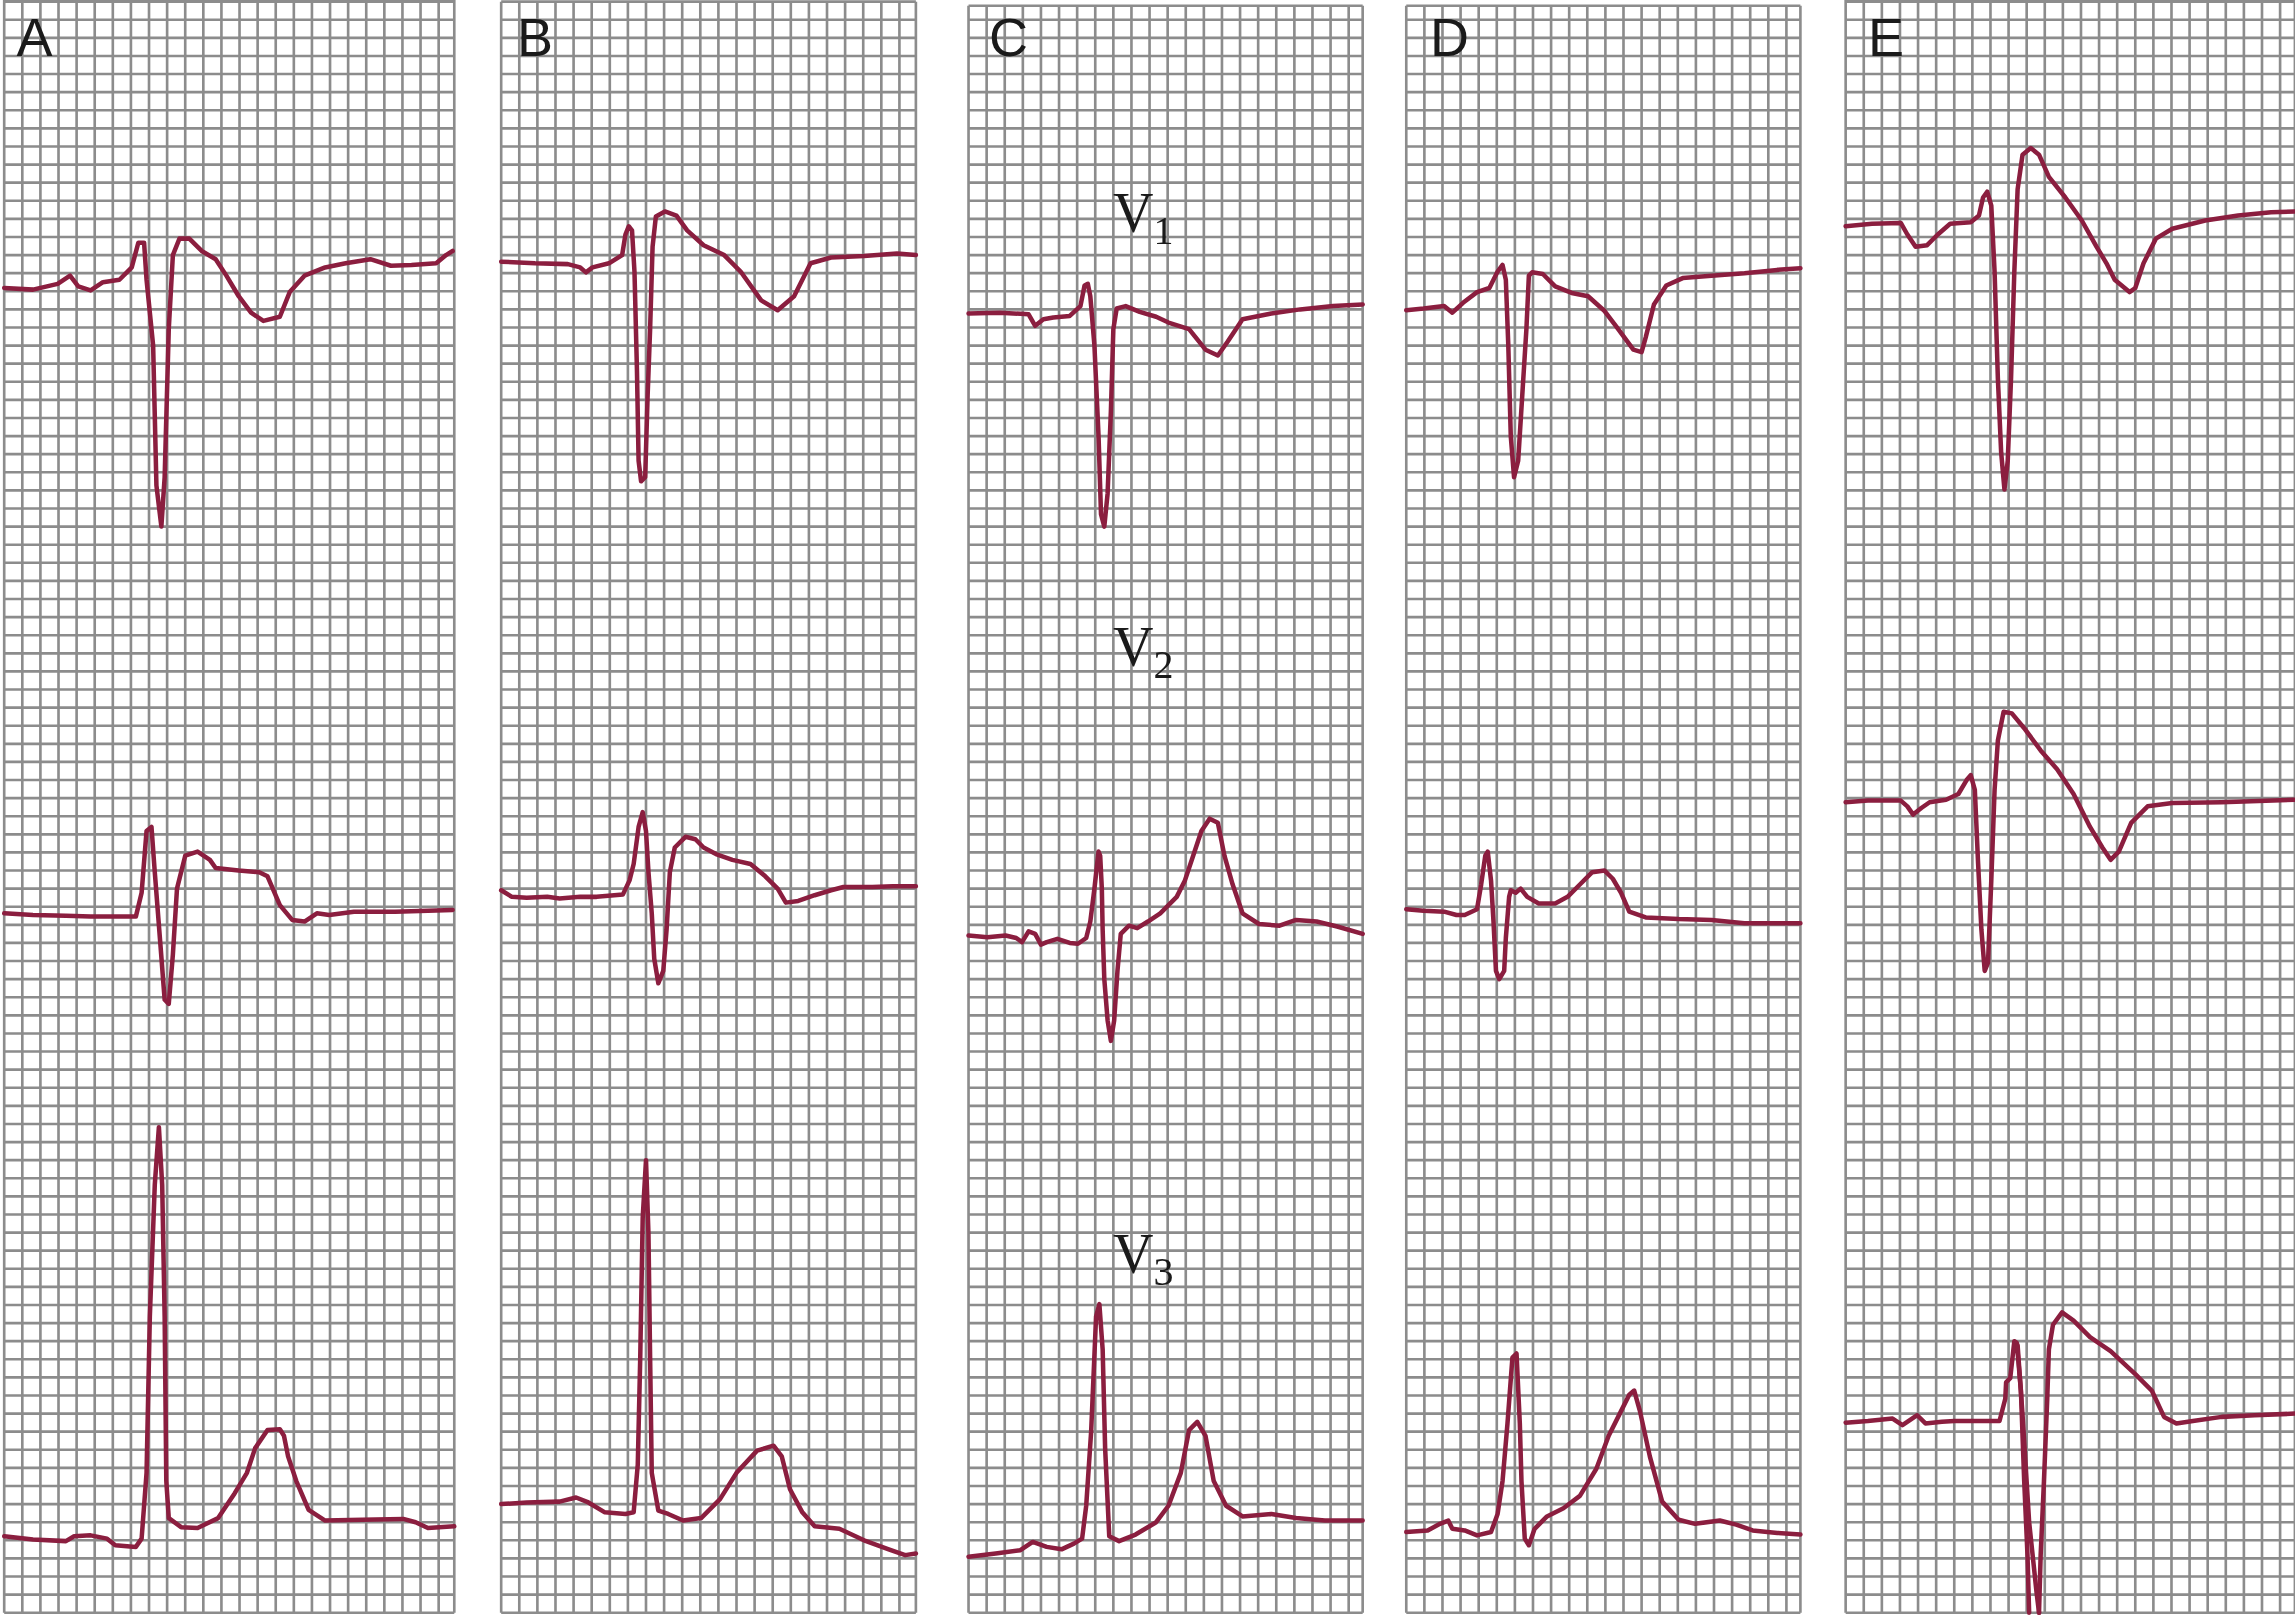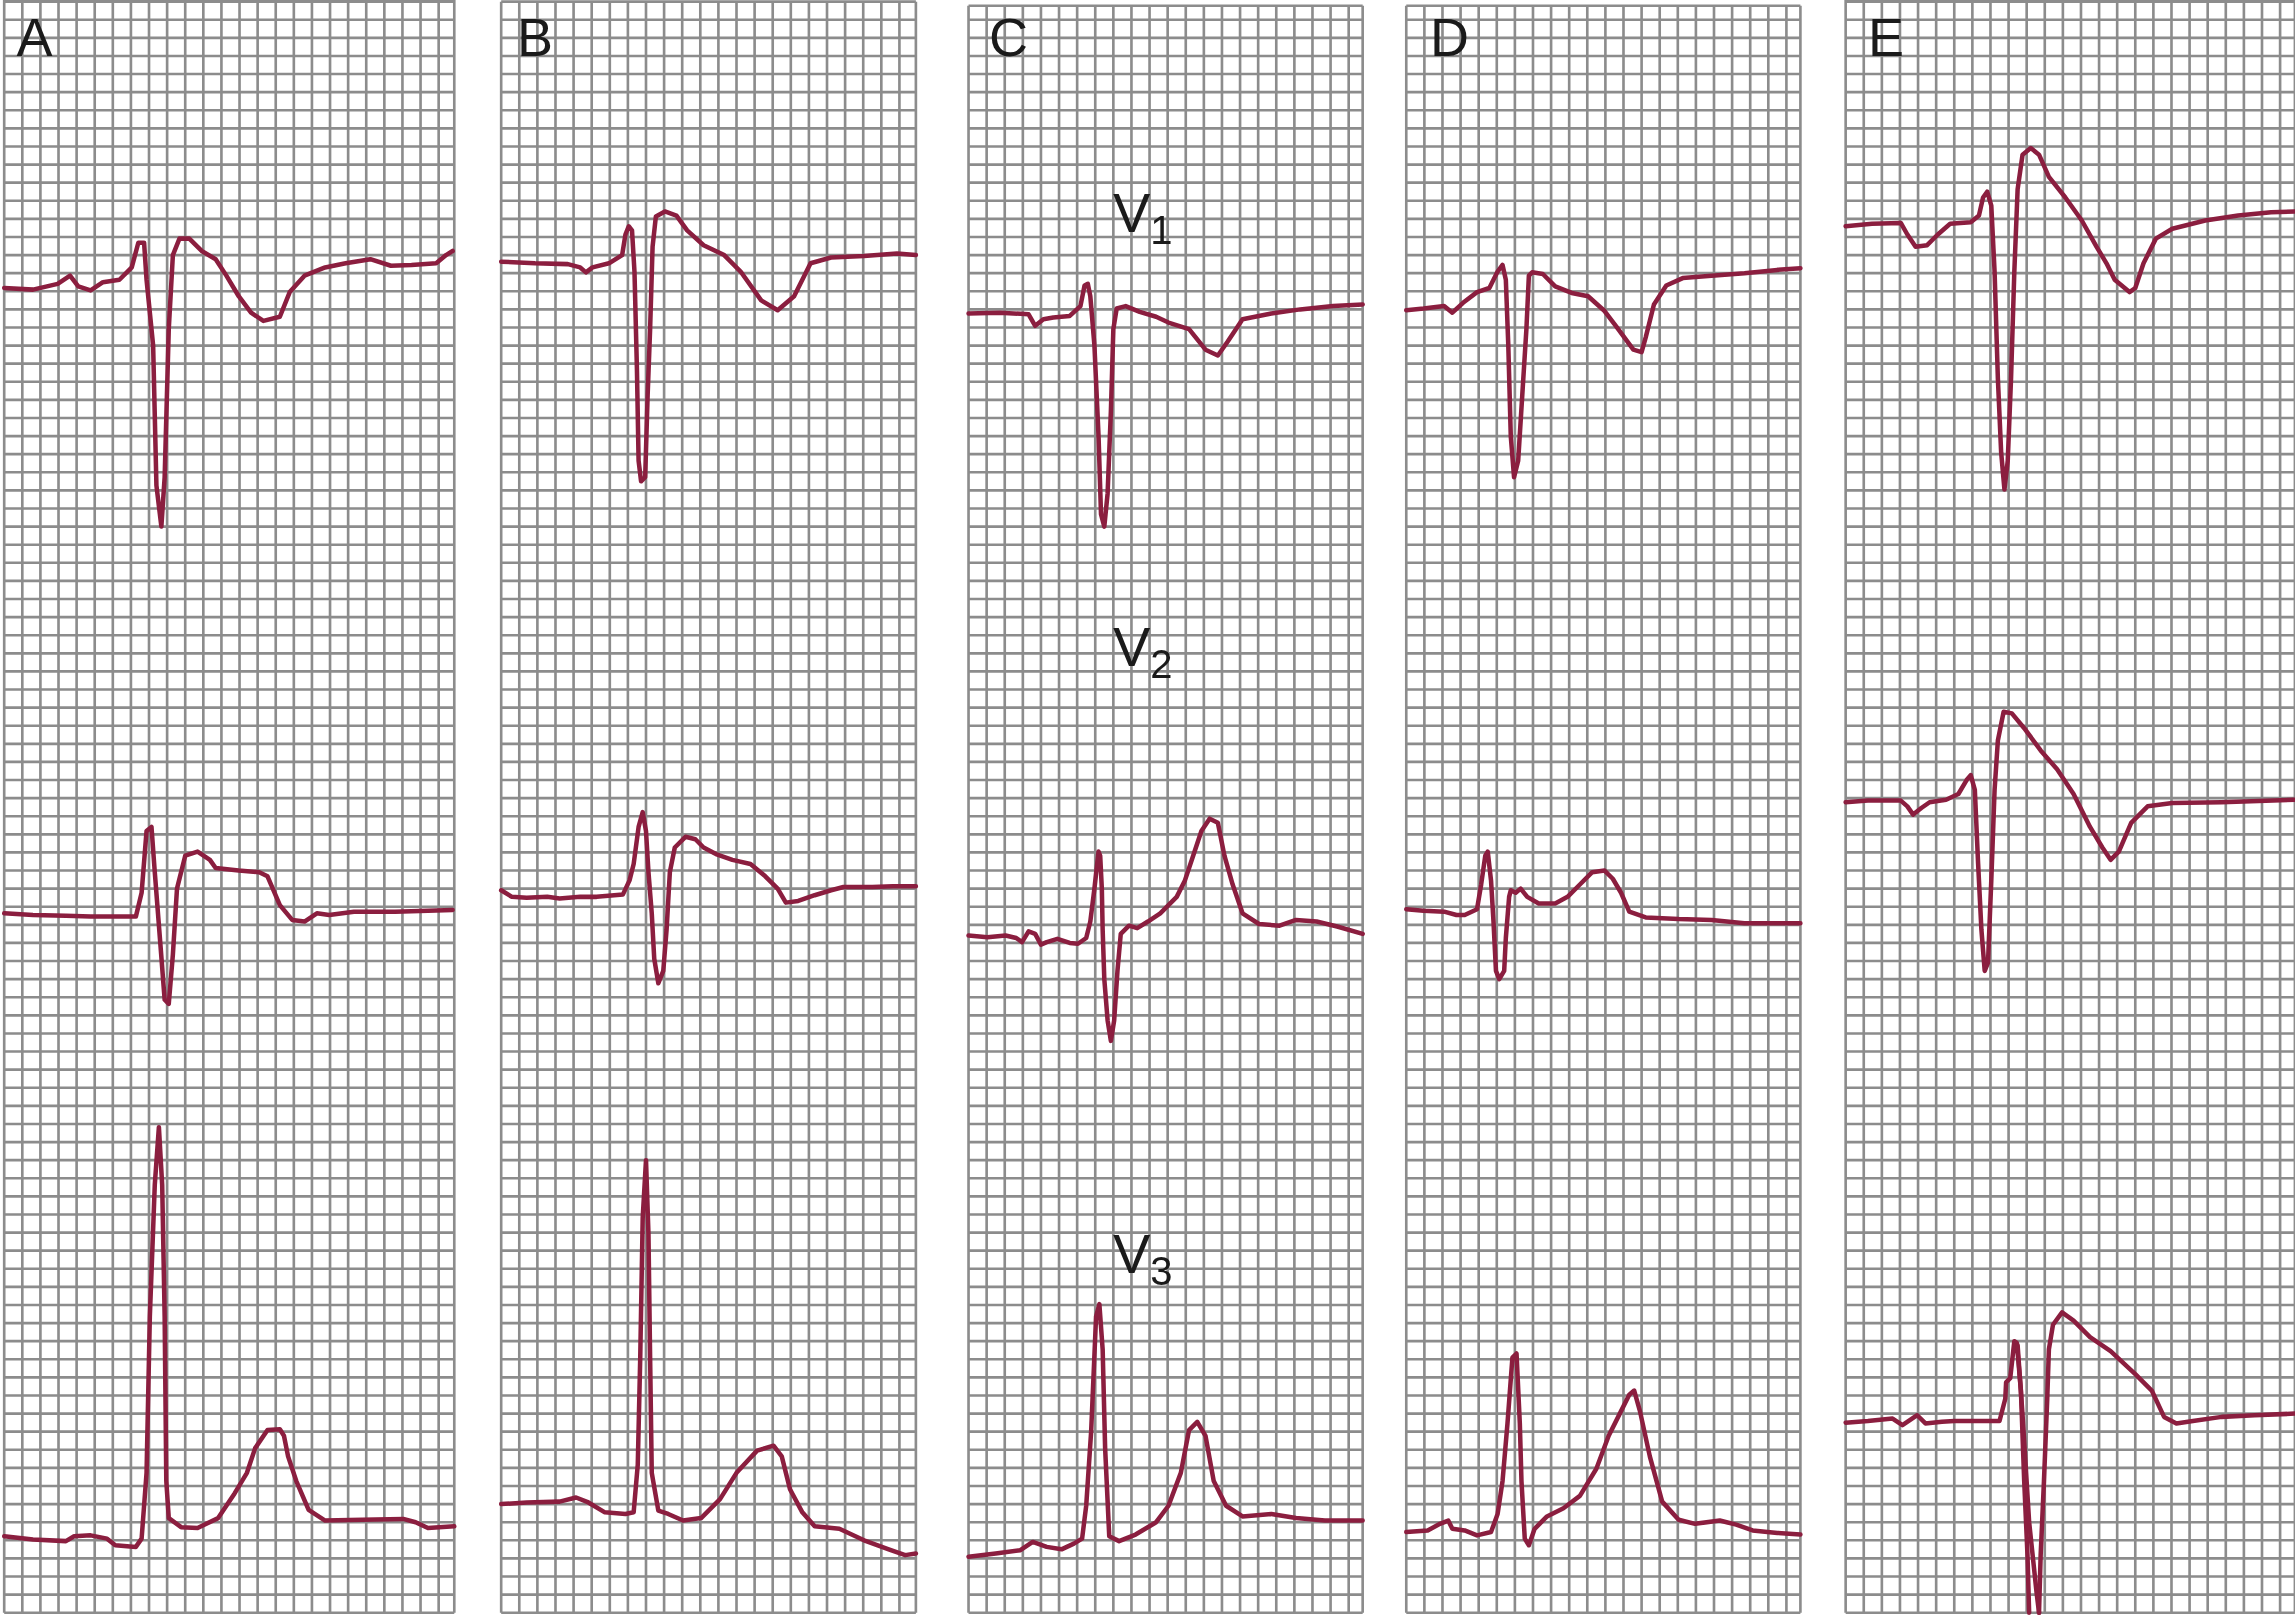--- a/index.html
+++ b/index.html
@@ -1,19 +1,19 @@
 <!DOCTYPE html>
 <html style="font-size:13px"><head>
 <meta charset="utf-8">
 <style>
   html, body { margin: 0; padding: 0; background: #ffffff; }
   body { width: 2295px; height: 1616px; position: relative; overflow: hidden; font-family: "Liberation Sans", sans-serif; }
   #stage { position: absolute; left: 0; top: 0; width: 2295px; height: 1616px; }
   .panel-label { position: absolute; font-family: "Liberation Sans", sans-serif; font-size: 54px; line-height: 1; color: #1a1a1a; background: transparent; }
-  .lead-label { position: absolute; font-family: Liberation Sans, sans-serif; font-size: 56px; line-height: 1; color: #1a1a1a; }
+  .lead-label { position: absolute; font-family: Liberation Serif, serif; font-size: 56px; line-height: 1; color: #1a1a1a; }
   .lead-label sub { font-size: 40px; vertical-align: -11.5px; }
 </style>
 </head>
 <body>
 
 <div id="stage">
   <svg id="svg" width="2295" height="1616" viewBox="0 0 2789 1964" xmlns="http://www.w3.org/2000/svg">
       <g>
         <rect x="5" y="0" width="547" height="1960" fill="#ffffff"></rect>
         <path d="M5 0V1960M27 0V1960M49 0V1960M71 0V1960M93 0V1960M115 0V1960M137 0V1960M159 0V1960M181 0V1960M203 0V1960M225 0V1960M247 0V1960M269 0V1960M291 0V1960M313 0V1960M335 0V1960M357 0V1960M379 0V1960M401 0V1960M423 0V1960M445 0V1960M467 0V1960M489 0V1960M511 0V1960M533 0V1960M552 0V1960M5 1960H552M5 1938H552M5 1916H552M5 1894H552M5 1872H552M5 1850H552M5 1828H552M5 1806H552M5 1784H552M5 1762H552M5 1740H552M5 1718H552M5 1696H552M5 1674H552M5 1652H552M5 1630H552M5 1608H552M5 1586H552M5 1564H552M5 1542H552M5 1520H552M5 1498H552M5 1476H552M5 1454H552M5 1432H552M5 1410H552M5 1388H552M5 1366H552M5 1344H552M5 1322H552M5 1300H552M5 1278H552M5 1256H552M5 1234H552M5 1212H552M5 1190H552M5 1168H552M5 1146H552M5 1124H552M5 1102H552M5 1080H552M5 1058H552M5 1036H552M5 1014H552M5 992H552M5 970H552M5 948H552M5 926H552M5 904H552M5 882H552M5 860H552M5 838H552M5 816H552M5 794H552M5 772H552M5 750H552M5 728H552M5 706H552M5 684H552M5 662H552M5 640H552M5 618H552M5 596H552M5 574H552M5 552H552M5 530H552M5 508H552M5 486H552M5 464H552M5 442H552M5 420H552M5 398H552M5 376H552M5 354H552M5 332H552M5 310H552M5 288H552M5 266H552M5 244H552M5 222H552M5 200H552M5 178H552M5 156H552M5 134H552M5 112H552M5 90H552M5 68H552M5 46H552M5 24H552M5 2H552M5 0H552" stroke="#8c8c8c" stroke-width="3.2" fill="none"></path>

